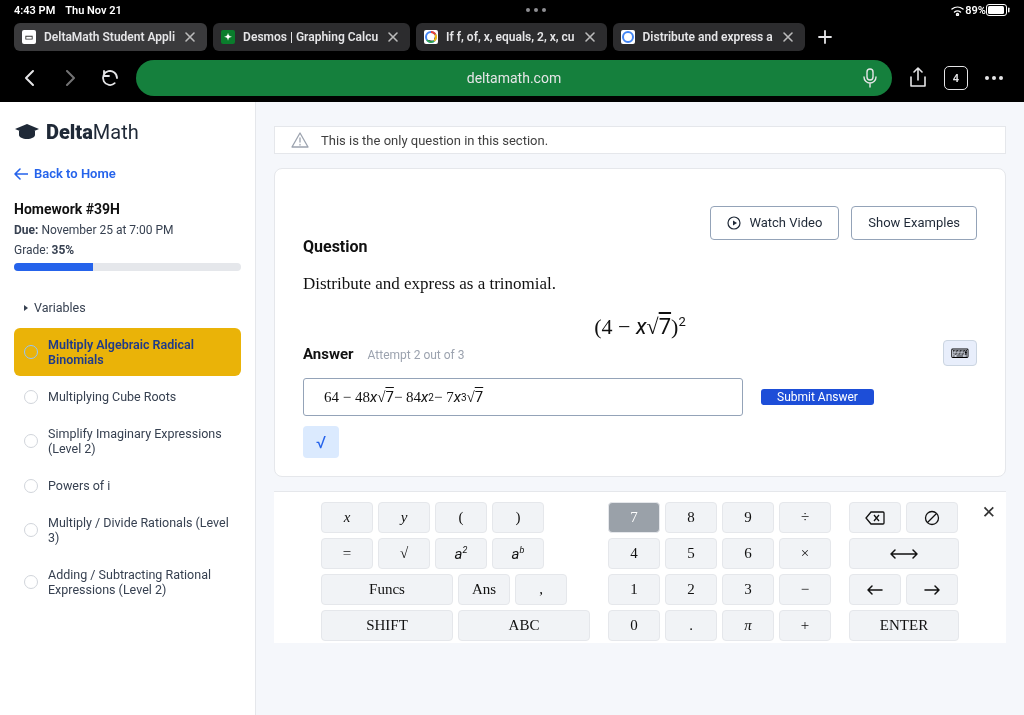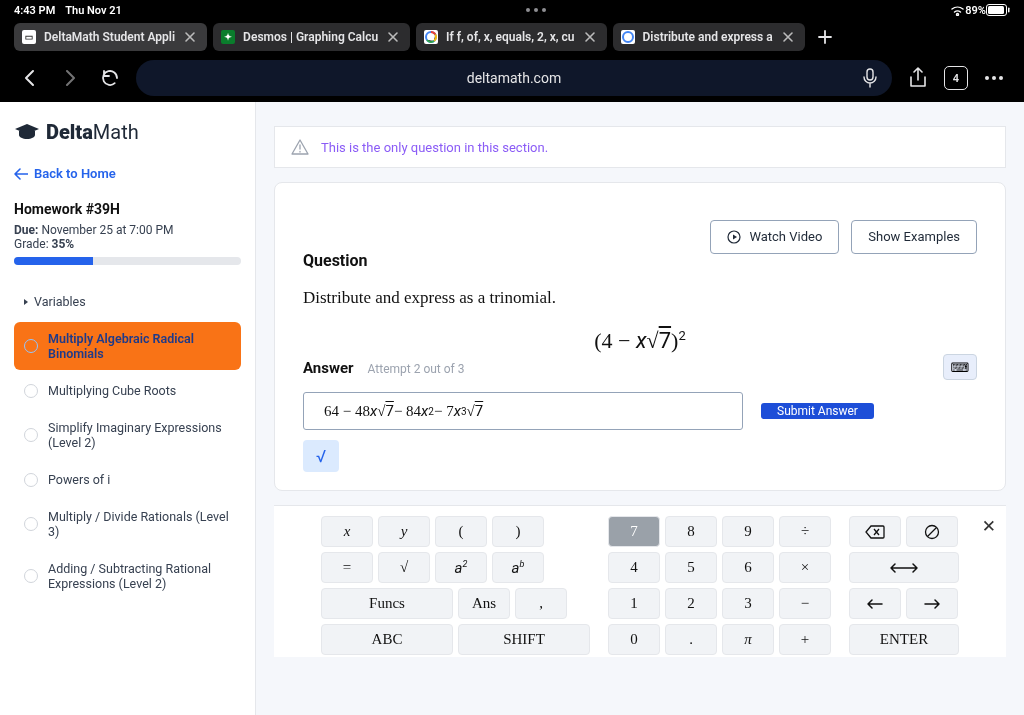--- a/index.html
+++ b/index.html
@@ -10,42 +10,42 @@
 .dots3 span { width:4px; height:4px; border-radius:50%; background:#8e8e93; }
 .tab-strip { height:34px; display:flex; align-items:center; gap:6px; padding:0 14px; }
 .tab { display:flex; align-items:center; gap:8px; height:28px; padding:0 10px 0 8px; background:#2c2c2e; border-radius:6px; color:#e5e5e7; font-size:12px; font-weight:600; max-width:200px; }
 .tab.active { background:#3a3a3c; }
 .tab-favicon { width:14px; height:14px; border-radius:2px; display:flex; align-items:center; justify-content:center; font-size:9px; flex:none; }
 .tab-title { white-space:nowrap; overflow:hidden; text-overflow:ellipsis; flex:1; }
 .tab-close { width:14px; height:14px; color:#aaa; flex:none; }
 .plus-tab { width:28px; height:28px; display:flex; align-items:center; justify-content:center; color:#e5e5e7; }
 .toolbar { height:48px; display:flex; align-items:center; gap:12px; padding:0 16px; }
 .tool-btn { width:28px; height:28px; display:flex; align-items:center; justify-content:center; color:#e5e5e7; }
-.omnibox { flex:1; height:36px; background:#0f172a; border-radius:18px; display:flex; align-items:center; justify-content:center; color:#e5e5e7; font-size:14px; position:relative; }
+.omnibox { flex:1; height:36px; background:#15803d; border-radius:18px; display:flex; align-items:center; justify-content:center; color:#e5e5e7; font-size:14px; position:relative; }
 .omni-mic { position:absolute; right:14px; }
 .tab-count { width:24px; height:24px; border:1.8px solid #e5e5e7; border-radius:5px; display:flex; align-items:center; justify-content:center; color:#e5e5e7; font-size:11px; font-weight:600; }
 .content { height:613px; background:#fff; display:flex; overflow:hidden; }
 .sidebar { width:256px; border-right:1px solid #e5e7eb; padding:18px 14px 0 14px; display:flex; flex-direction:column; }
 .logo-row { display:flex; align-items:center; gap:6px; font-size:20px; font-weight:700; color:#1f2937; margin-bottom:22px; }
 .logo-row .light { font-weight:400; }
 .back-home { display:flex; align-items:center; gap:6px; color:#2563eb; font-size:13px; font-weight:600; margin-bottom:20px; cursor:pointer; }
 .hw-title { font-size:14px; font-weight:700; color:#111; margin-bottom:6px; }
-.due { font-size:12px; color:#374151; margin-bottom:0; }
+.due { font-size:12px; color:#374151; margin-bottom:6px; }
 .due b { font-weight:700; }
 .grade-label { font-size:12px; color:#374151; margin-bottom:6px; }
 .grade-label b { font-weight:700; }
 .progress-track { height:8px; background:#e5e7eb; border-radius:4px; overflow:hidden; margin-bottom:20px; }
 .progress-fill { height:100%; background:#2563eb; }
 .sec-item { display:flex; align-items:center; gap:10px; padding:9px 10px; font-size:12.5px; color:#374151; border-radius:6px; cursor:pointer; margin-bottom:4px; }
 .sec-item.caret::before { content:''; width:0; height:0; border-left:4px solid #374151; border-top:3px solid transparent; border-bottom:3px solid transparent; margin-right:-4px; }
 .sec-item .ring { width:14px; height:14px; border:1.5px solid #d1d5db; border-radius:50%; flex:none; }
-.sec-item.active { background:#f97316; color:#1e3a8a; font-weight:600;align-items:center; }
+.sec-item.active { background:#eab308; color:#1e3a8a; font-weight:600;align-items:center; }
 .sec-item.active .ring { border-color:#93c5fd; }
 .main { flex:1; background:#f5f7fb; padding:0 18px 0 18px; position:relative; display:flex; flex-direction:column;}
-.notice { background:#fff; border:1px solid #e5e7eb; border-radius:0; padding:12px 16px; display:flex; align-items:center; gap:12px; margin-top:24px; margin-bottom:14px; font-size:13px; color:#8b5cf6; }
+.notice { background:#fff; border:1px solid #e5e7eb; border-radius:0; padding:5px 16px; display:flex; align-items:center; gap:12px; margin-top:24px; margin-bottom:14px; font-size:13px; color:#404040; }
 .notice-icon { color:#9ca3af; }
 .card { background:#fff; border:1px solid #e5e7eb; border-radius:8px; padding:20px 28px 18px 28px; }
 .q-head { display:flex; align-items:center; justify-content:space-between; margin-bottom:18px; }
 .q-head h2 { font-size:16px; font-weight:700; color:#111;margin-top:48px; }
 .q-actions { display:flex; gap:12px; }
 .btn-outline { height:34px; padding:0 16px; border:1px solid #94a3b8; border-radius:4px; background:#fff; display:flex; align-items:center; gap:8px; font-size:13px; color:#1f2937; cursor:pointer; }
 .prompt { font-size:17px; color:#111; font-family:Georgia,serif; margin-bottom:20px; }
 .math-expr { text-align:center; font-family:Georgia,serif; font-size:22px; color:#111; }
 .math-expr .exp { font-size:13px; vertical-align:super; }
 .ans-row { display:flex; align-items:center; justify-content:space-between; margin-bottom:12px; }
@@ -296,22 +296,22 @@
             <div class="key">
                 <span>a<span class="sup">b</span></span>
               </div>
           </div>
           <div class="kp-row">
             <div class="key wide upright" style="font-family:-apple-system">Funcs</div>
             <div class="key upright" style="font-family:-apple-system">Ans</div>
             <div class="key upright">,</div>
           </div>
           <div class="kp-row">
+            <div class="key wide upright" style="font-family:-apple-system">SHIFT</div>
             <div class="key wide upright" style="font-family:-apple-system">ABC</div>
-            <div class="key wide upright" style="font-family:-apple-system">SHIFT</div>
           </div>
         </div>
 
         <div class="kp-col">
           <div class="kp-row">
             <div class="key dark">7</div>
             <div class="key upright">8</div>
             <div class="key upright">9</div>
             <div class="key upright">÷</div>
           </div>

